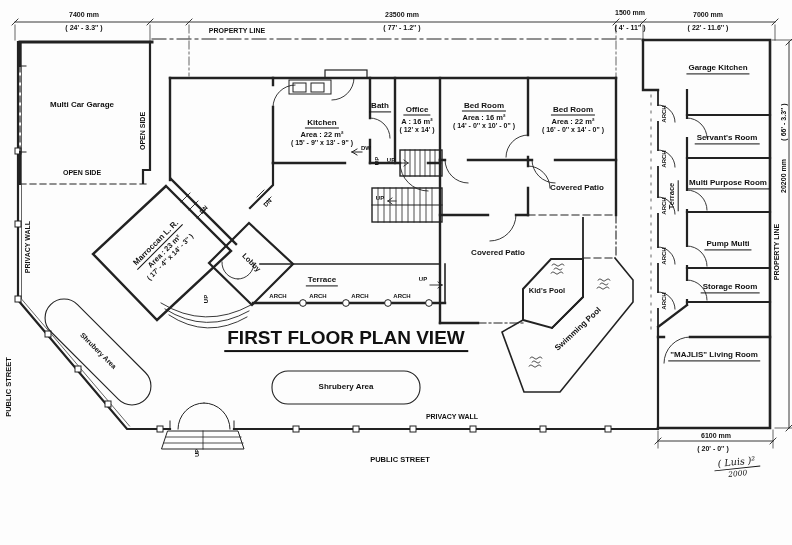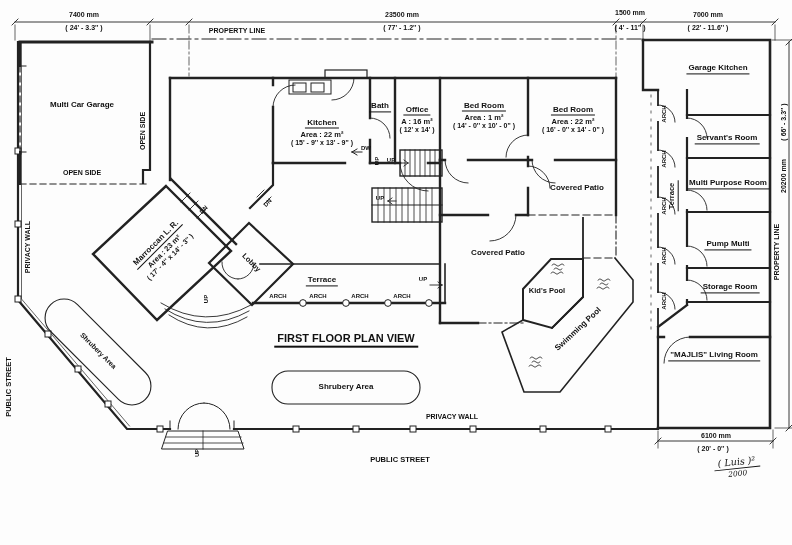--- a/index.html
+++ b/index.html
@@ -10,21 +10,21 @@
      font-size:7px;line-height:1.15;}
   .s6{font-size:6px;}  .s55{font-size:5.5px;} .s75{font-size:7.5px;} .s8{font-size:8px;}
   .r90{transform:translate(-50%,-50%) rotate(-90deg);}
   .r45{transform:translate(-50%,-50%) rotate(45deg);}
   .rm45{transform:translate(-50%,-50%) rotate(-45deg);}
   .rm43{transform:translate(-50%,-50%) rotate(-43deg);}
   .u{border-bottom:1.4px solid #111;padding:0 2px 1px;display:inline-block;}
   .room{position:absolute;transform:translate(-50%,-50%);text-align:center;font-weight:bold;white-space:nowrap;}
   .room.rm45{transform:translate(-50%,-50%) rotate(-45deg);}
   .rn{font-size:8px;} .ra{font-size:7.5px;margin-top:1px;} .rd{font-size:7px;}
-  .title{font-size:11px;font-weight:bold;border-bottom:2.4px solid #111;padding:0 3px 2px;margin-top:45px;}
+  .title{font-size:19px;font-weight:bold;border-bottom:2.4px solid #111;padding:0 3px 2px;margin-top:45px;}
   .sig{position:absolute;transform:translate(-50%,-50%) rotate(-6deg);text-align:center;
        font-family:"DejaVu Serif","Liberation Serif",serif;font-style:italic;}
   .sig .l1{font-size:9.5px;border-bottom:1.2px solid #111;padding:0 4px 1px;}
   .sig .l2{font-size:7.5px;}
 </style>
 </head>
 <body>
 
 <div id="plan">
 
@@ -217,21 +217,21 @@
   <div class="rd">( 15' - 9'' x 13' - 9'' )</div>
 </div>
 <div class="L s8" style="left:380px;top:107px"><span class="u">Bath</span></div>
 <div class="room" style="left:417px;top:115px">
   <div><span class="rn u">Office</span></div>
   <div class="ra">A : 16 m²</div>
   <div class="rd">( 12' x 14' )</div>
 </div>
 <div class="room" style="left:484px;top:111px">
   <div><span class="rn u">Bed Room</span></div>
-  <div class="ra">Area : 1 m²</div>
+  <div class="ra">Area : 16 m²</div>
   <div class="rd">( 14' - 0'' x 10' - 0'' )</div>
 </div>
 <div class="room" style="left:573px;top:115px">
   <div><span class="rn u">Bed Room</span></div>
   <div class="ra">Area : 22 m²</div>
   <div class="rd">( 16' - 0'' x 14' - 0'' )</div>
 </div>
 <div class="room rm45" style="left:160px;top:247px">
   <div><span class="rn u">Marroccan L. R.</span></div>
   <div class="ra">Area : 23 m²</div>

